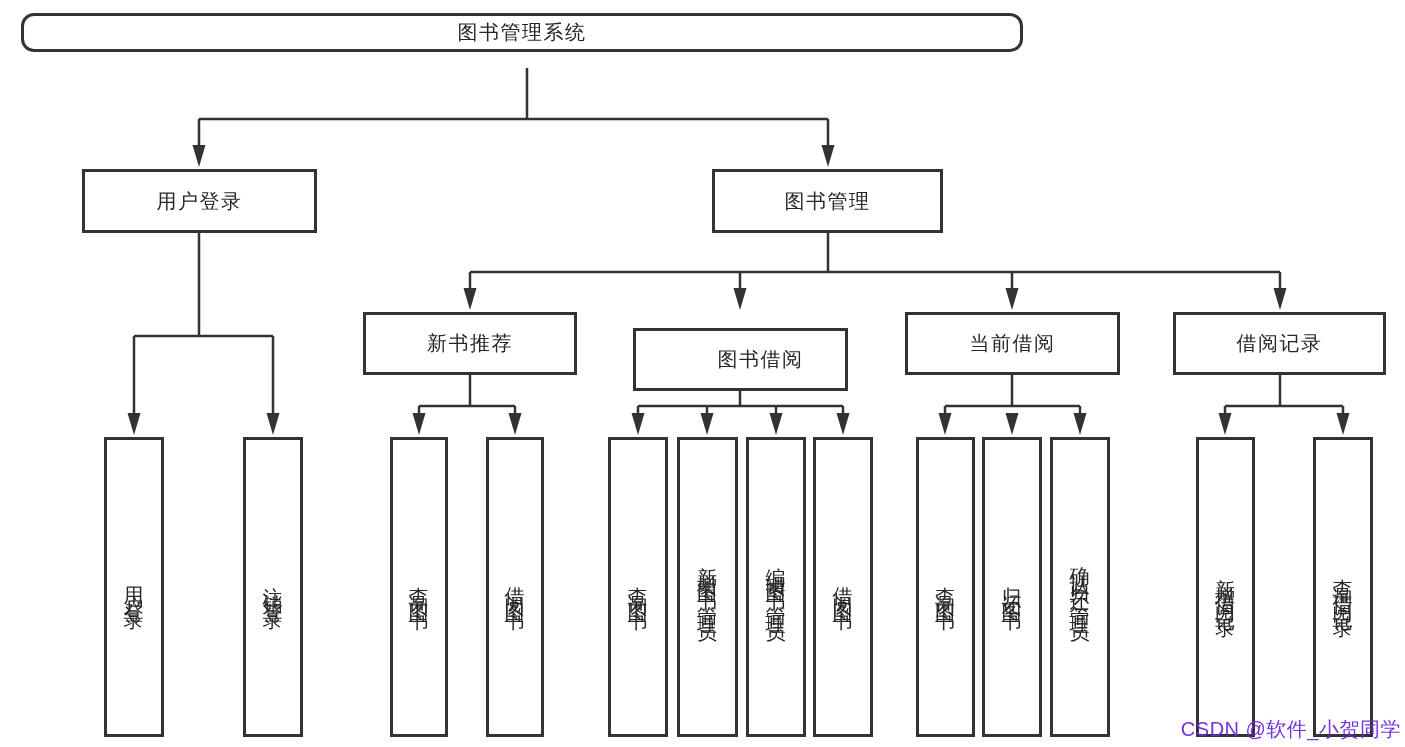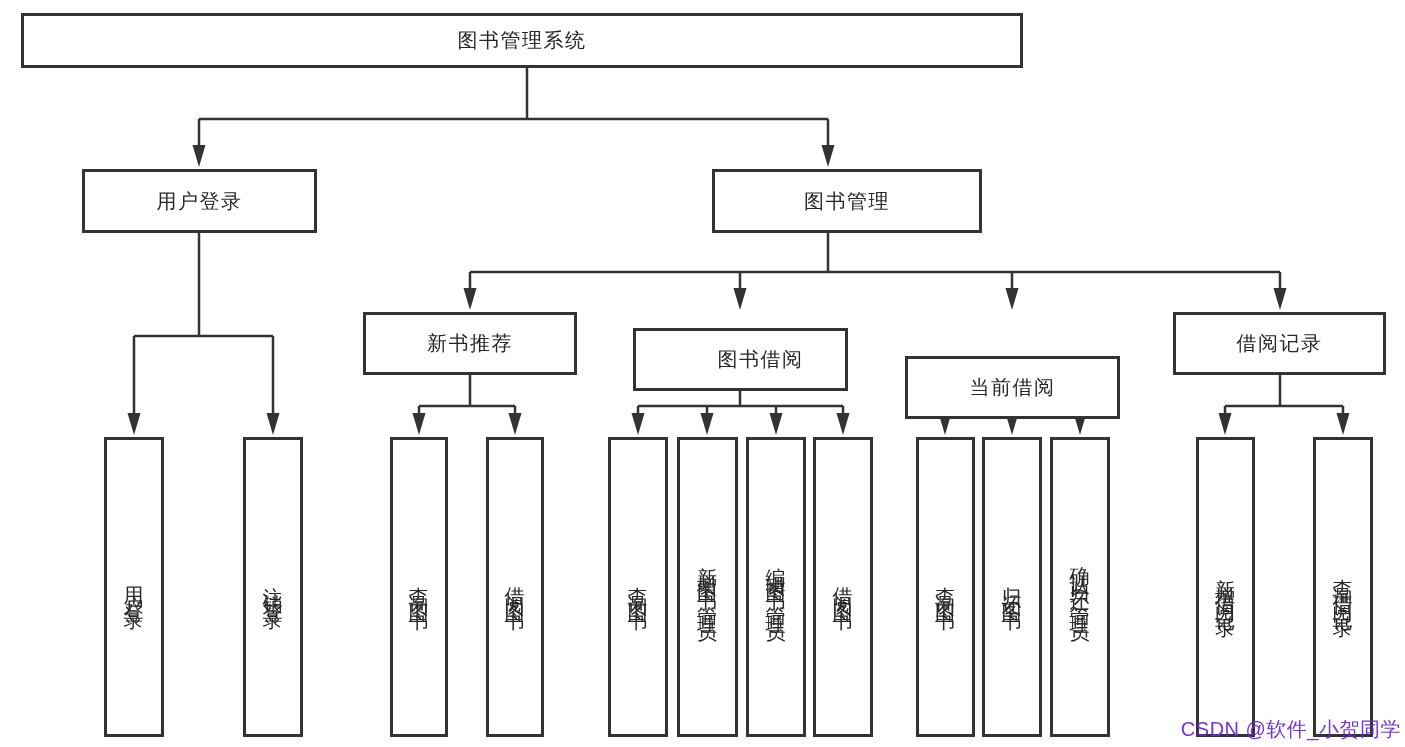--- a/index.html
+++ b/index.html
@@ -76,38 +76,38 @@
       <polygon points="700.5,413 713.5,413 707,435" fill="#333333"></polygon>
       <polygon points="769.5,413 782.5,413 776,435" fill="#333333"></polygon>
       <polygon points="836.5,413 849.5,413 843,435" fill="#333333"></polygon>
       <polygon points="938.5,413 951.5,413 945,435" fill="#333333"></polygon>
       <polygon points="1005.5,413 1018.5,413 1012,435" fill="#333333"></polygon>
       <polygon points="1073.5,413 1086.5,413 1080,435" fill="#333333"></polygon>
       <polygon points="1218.5,413 1231.5,413 1225,435" fill="#333333"></polygon>
       <polygon points="1336.5,413 1349.5,413 1343,435" fill="#333333"></polygon>
     </svg>
 
-  <div class="box hbox" style="left:21px;top:13px;width:1002px;height:55px;">
+  <div class="box hbox" style="left:21px;top:13px;width:1002px;height:39px;border-radius:13px;">
     <span>图书管理系统</span>
   </div>
 
   <div class="box hbox" style="left:82px;top:169px;width:235px;height:64px;">
     <span>用户登录</span>
   </div>
-  <div class="box hbox" style="left:712px;top:169px;width:270px;height:64px;">
+  <div class="box hbox" style="left:712px;top:169px;width:231px;height:64px;">
     <span>图书管理</span>
   </div>
 
   <div class="box hbox" style="left:363px;top:312px;width:214px;height:63px;font-family:Liberation Serif, serif;">
     <span>新书推荐</span>
   </div>
   <div class="box hbox" style="left:633px;top:328px;width:215px;height:63px;padding-left:40px;">
     <span>图书借阅</span>
   </div>
-  <div class="box hbox" style="left:905px;top:312px;width:215px;height:63px;margin-top:44px;">
+  <div class="box hbox" style="left:905px;top:312px;width:215px;height:63px;">
     <span>当前借阅</span>
   </div>
   <div class="box hbox" style="left:1173px;top:312px;width:213px;height:63px;">
     <span>借阅记录</span>
   </div>
 
   <div class="box" style="left:104px;top:437px;width:60px;height:300px;">
     <span class="vtext">用户登录</span>
   </div>
   <div class="box" style="left:243px;top:437px;width:60px;height:300px;">

